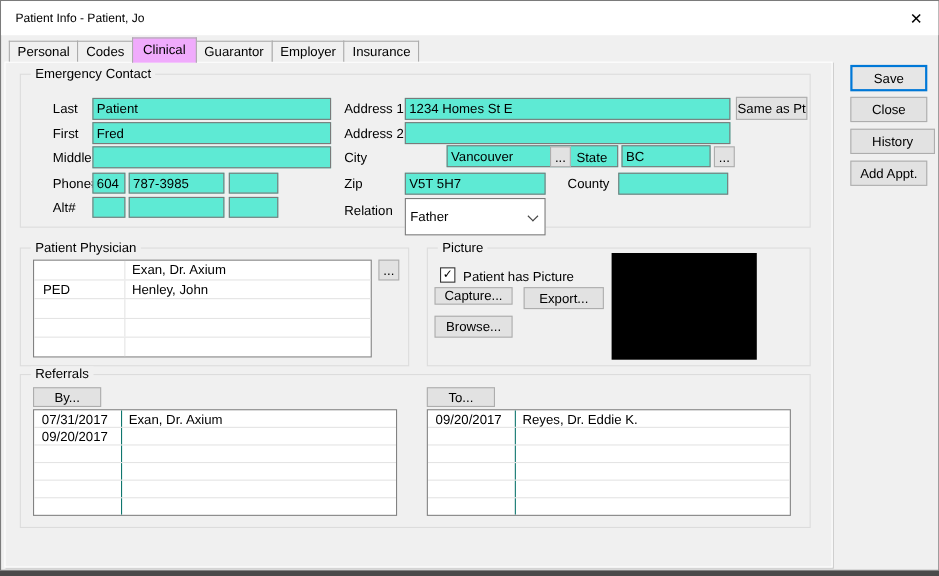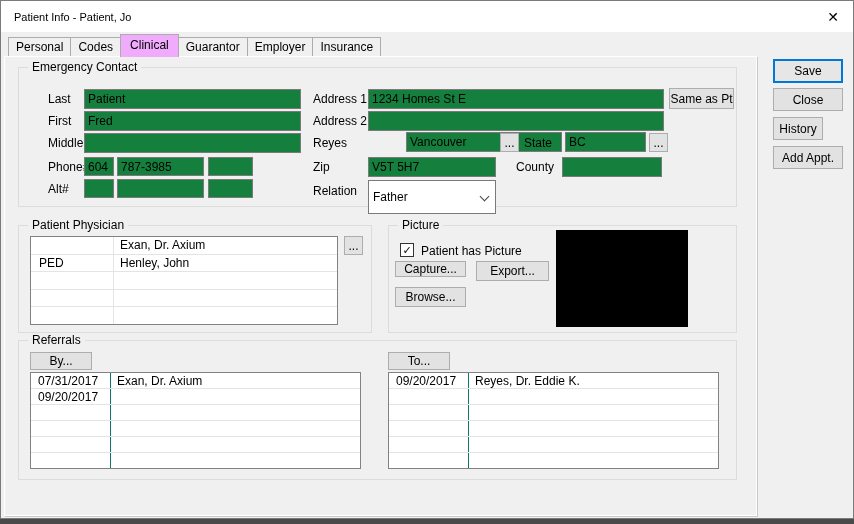--- a/index.html
+++ b/index.html
@@ -40,21 +40,21 @@
     border:1px solid #acacac; border-bottom:none;
     margin-right:-1px; white-space:nowrap;
   }
   .tab.active {
     height:23px; padding:3px 9px 0; background:#f0abfc;
     margin-bottom:-1px; z-index:6; position:relative;
   }
   
   .lbl { position:absolute; white-space:nowrap; }
   .tbx {
-    position:absolute; background:#15803d; border:1px solid #7a7a7a;
+    position:absolute; background:#5eead4; border:1px solid #7a7a7a;
     font-family:inherit; font-size:12px; color:#000; padding:0 3px;
     outline:none;
   }
   .btn {
     position:absolute; background:#e2e2e2; border:1px solid #adadad;
     font-family:inherit; font-size:12px; color:#000;
     display:flex; align-items:center; justify-content:center;
     white-space:nowrap; cursor:default;
   }
   .btn.default { border:2px solid #0078d7; background:#e6e6e6; }
@@ -105,21 +105,21 @@
     <div class="tab">Codes</div>
     <div class="tab active">Clinical</div>
     <div class="tab">Guarantor</div>
     <div class="tab">Employer</div>
     <div class="tab">Insurance</div>
   </div>
   <div class="tab-page"></div>
 
   <button class="btn default" style="left:773px; top:59px; width:70px; height:24px;">Save</button>
   <button class="btn" style="left:773px; top:88px; width:70px; height:23px;">Close</button>
-  <button class="btn" style="left:773px; top:117px; width:50px; height:23px;">History</button>
+  <button class="btn" style="left:773px; top:117px; width:77px; height:23px;">History</button>
   <button class="btn" style="left:773px; top:146px; width:70px; height:23px;">Add Appt.</button>
 
   <div class="grp" style="left:18px; top:67px; width:719px; height:140px;">
     <span class="grp-label">Emergency Contact</span>
   </div>
 
   <span class="lbl" style="left:48px; top:92px;">Last</span>
   <input class="tbx" style="left: 84px; top: 89px; width: 217px; height: 20px;" value="Patient">
   <span class="lbl" style="left:48px; top:114px;">First</span>
   <input class="tbx" style="left: 84px; top: 111px; width: 217px; height: 20px;" value="Fred">
@@ -136,21 +136,21 @@
   <input class="tbx" style="left: 117px; top: 179px; width: 87px; height: 19px;" value="">
   <input class="tbx" style="left: 208px; top: 179px; width: 45px; height: 19px;" value="">
 
   <span class="lbl" style="left:313px; top:92px;">Address 1</span>
   <input class="tbx" style="left: 368px; top: 89px; width: 296px; height: 20px;" value="1234 Homes St E">
   <button class="btn" style="left:669px; top:88px; width:65px; height:21px;">Same as Pt</button>
 
   <span class="lbl" style="left:313px; top:114px;">Address 2</span>
   <input class="tbx" style="left: 368px; top: 111px; width: 296px; height: 20px;" value="">
 
-  <span class="lbl" style="left:313px; top:136px;">Reyes</span>
+  <span class="lbl" style="left:313px; top:136px;">City</span>
   <input class="tbx" style="left: 368px; top: 132px; width: 156px; height: 20px; margin-left: 38px;" value="Vancouver">
   <button class="btn" style="left:500px; top:133px; width:19px; height:19px;">...</button>
   <span class="lbl" style="left:524px; top:136px;">State</span>
   <input class="tbx" style="left: 565px; top: 132px; width: 81px; height: 20px;" value="BC">
   <button class="btn" style="left:649px; top:133px; width:19px; height:19px;">...</button>
 
   <span class="lbl" style="left:313px; top:160px;">Zip</span>
   <input class="tbx" style="left: 368px; top: 157px; width: 128px; height: 20px;" value="V5T 5H7">
   <span class="lbl" style="left:516px; top:160px;">County</span>
   <input class="tbx" style="left: 562px; top: 157px; width: 100px; height: 20px;" value="">

